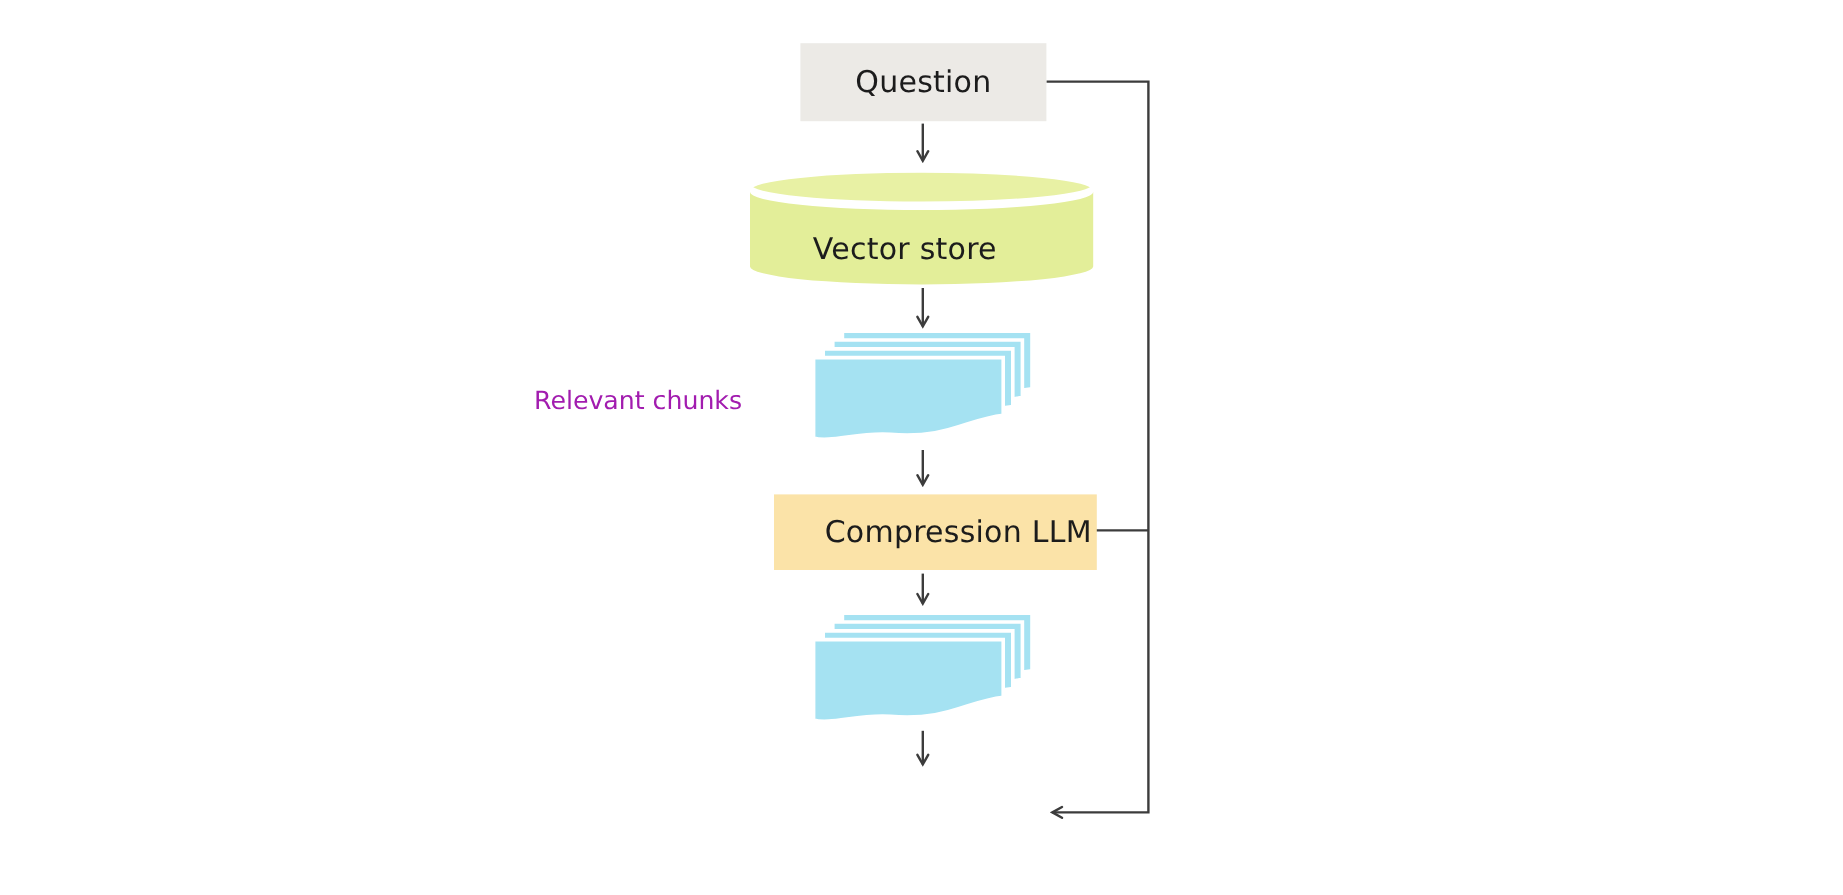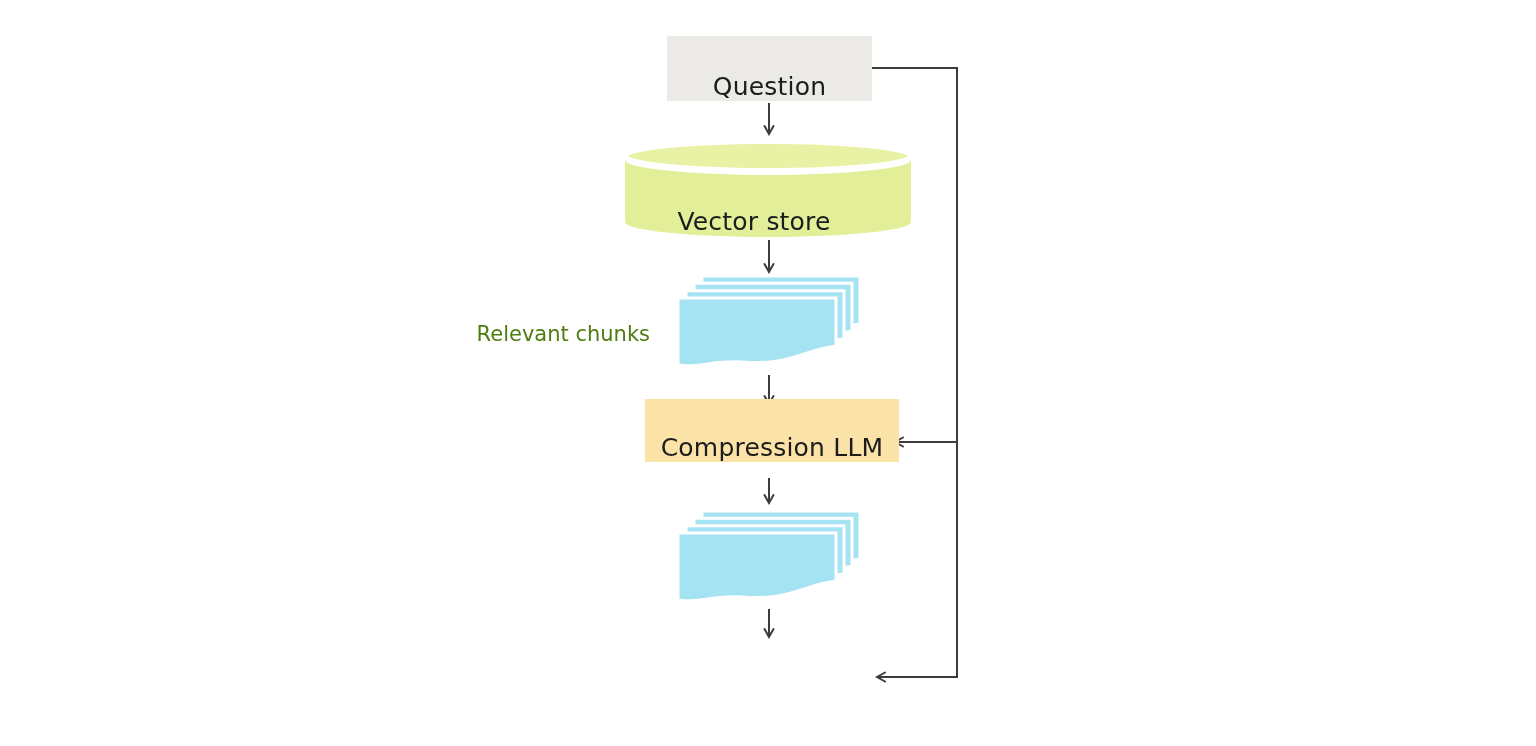--- a/index.html
+++ b/index.html
@@ -15,41 +15,41 @@
   }
   .shapes-svg {
     position: absolute;
     left: 0; top: 0;
     width: 1536px; height: 746px;
     z-index: 1;
   }
   .node {
     position: absolute;
     display: flex;
-    align-items: flex-end;
+    align-items: center;
     justify-content: center;
     z-index: 2;
     font-size: 25px;
     letter-spacing: 0.2px;
     white-space: nowrap;
   }
   .node-question   { left: 667px; top: 36px;  width: 205px; height: 65px; background: #eceae6; }
-  .node-compression{ left: 645px; top: 399px; width: 254px; height: 63px; background: #fbe3a8; }
+  .node-compression{ left: 645px; top: 412px; width: 231px; height: 63px; background: #fbe3a8; padding-left: 38px; }
   .node-llm        { left: 666px; top: 643px; width: 206px; height: 65px; background: #7ed2ec; }
   .node-vectorstore-label {
     left: 611px; top: 178px; width: 286px; height: 58px;
     background: transparent;
   }
   .side-label {
     position: absolute;
     z-index: 2;
     font-size: 21px;
-    text-align: right;
+    text-align: left;
     line-height: 25px;
-    color: #4d7c0f;
+    color: #a21caf;
   }
   .label-relevant   { left: 445px; top: 322px; width: 205px; }
   .label-compressed { left: 466px; top: 544px; width: 160px; }
   .flow-line { stroke: #3c3c3c; stroke-width: 2; fill: none; }
   .sheet { fill: #a5e2f2; stroke: #ffffff; stroke-width: 3; }
   .cyl-body { fill: #e3ee99; }
   .cyl-top  { fill: #e8f1a4; stroke: #ffffff; stroke-width: 5; }
 </style>
 </head>
 <body>

